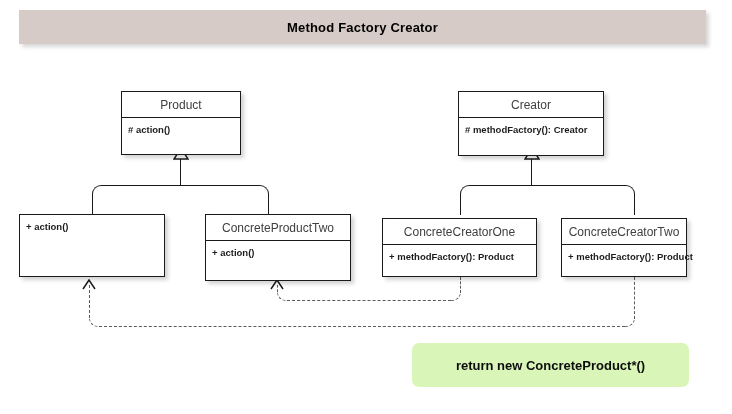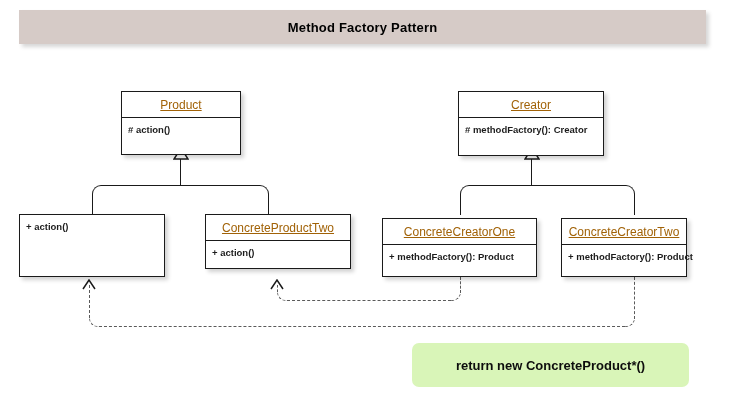--- a/index.html
+++ b/index.html
@@ -45,23 +45,22 @@
     box-shadow: 3px 3px 4px rgba(0,0,0,0.18);
     z-index: 5;
   }
   .uml-name {
     height: 25px;
     display: flex;
     align-items: center;
     justify-content: center;
     border-bottom: 1.6px solid #1a1a1a;
     font-size: 12px;
-    color: #a16207;
+    color: #404040;
     white-space: nowrap;
-    text-decoration: underline;
   }
   .uml-members {
     padding: 6px 6px 0 6px;
   }
   .uml-member {
     font-size: 9.5px;
     color: #1c1c1c;
     white-space: nowrap;
     line-height: 12px;
     font-weight: bold;
@@ -134,21 +133,21 @@
     color: #0d0d0d;
     white-space: nowrap;
   }
 </style>
 </head>
 <body>
 
 <div id="canvas">
 
   <div class="title-banner">
-    <span class="title-text">Method Factory Pattern</span>
+    <span class="title-text">Method Factory Creator</span>
   </div>
 
   <div class="line-v" style="left:180px; top:155px; height:30px;"></div>
   <div class="gen-arrow-outline" style="left:173px; top:146px;">
     <svg width="16" height="12" viewBox="0 0 16 12">
       <polygon points="8,0 15,11 1,11" fill="#ffffff" stroke="#1a1a1a" stroke-width="1.4"></polygon>
     </svg>
   </div>
 
   <div class="elbow tl" style="left:92px; top:185px; width:89px; height:12px;"></div>
@@ -203,21 +202,21 @@
       <div class="uml-member"># methodFactory(): Creator</div>
     </div>
   </div>
 
   <div class="uml-class" style="left:19px; top:214px; width:146px; height:63px;">
     <div class="uml-members">
       <div class="uml-member">+ action()</div>
     </div>
   </div>
 
-  <div class="uml-class" style="left:205px; top:214px; width:146px; height:55px;">
+  <div class="uml-class" style="left:205px; top:214px; width:146px; height:67px;">
     <div class="uml-name">ConcreteProductTwo</div>
     <div class="uml-members">
       <div class="uml-member">+ action()</div>
     </div>
   </div>
 
   <div class="uml-class" style="left:382px; top:218px; width:155px; height:59px;">
     <div class="uml-name">ConcreteCreatorOne</div>
     <div class="uml-members">
       <div class="uml-member">+ methodFactory(): Product</div>

